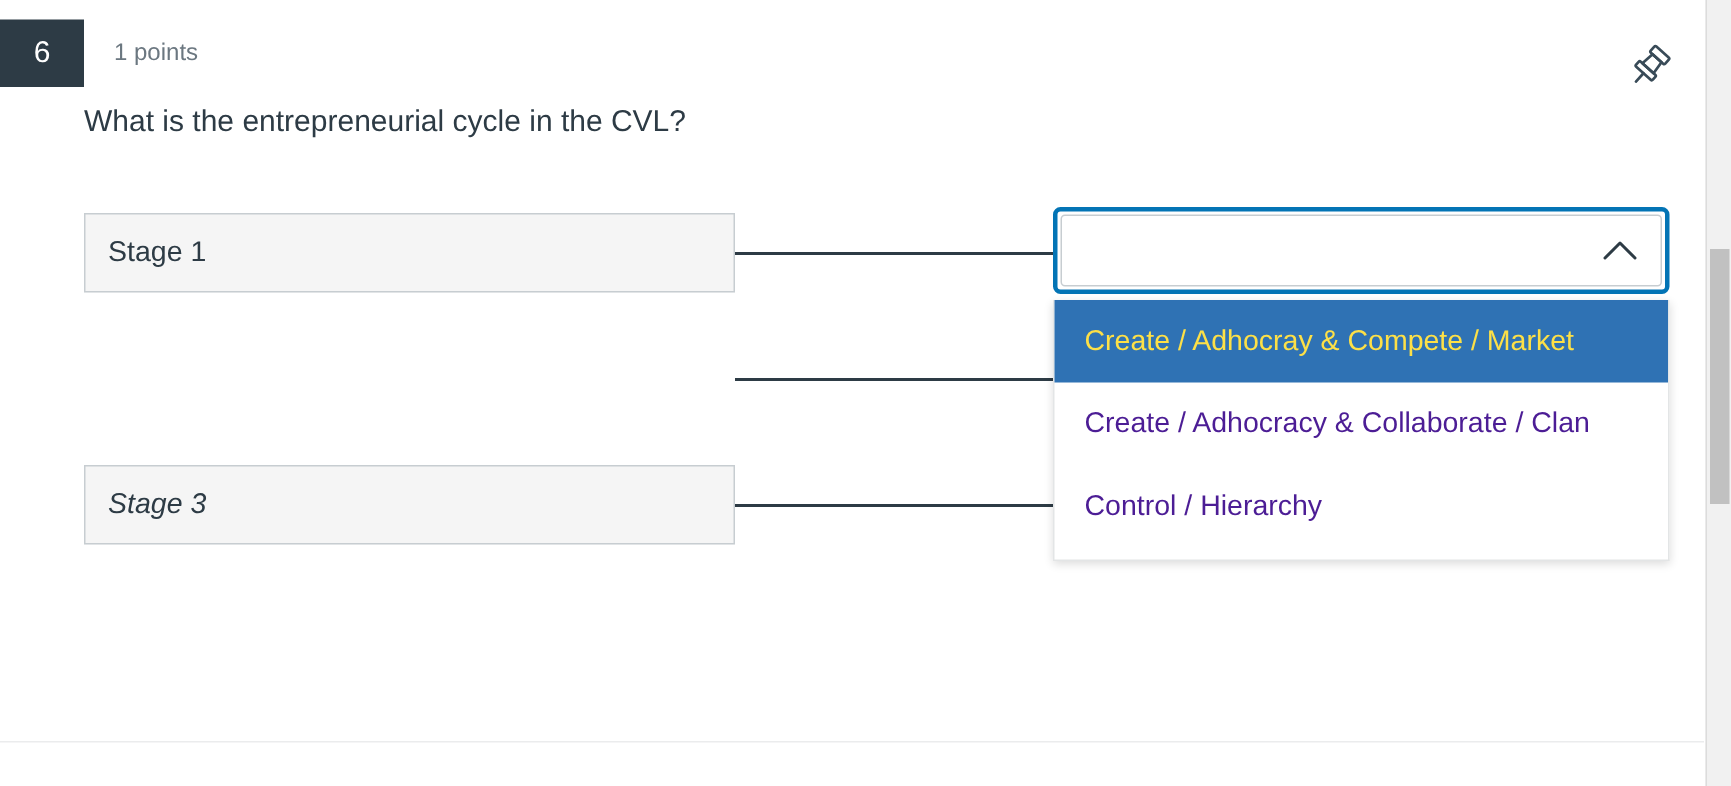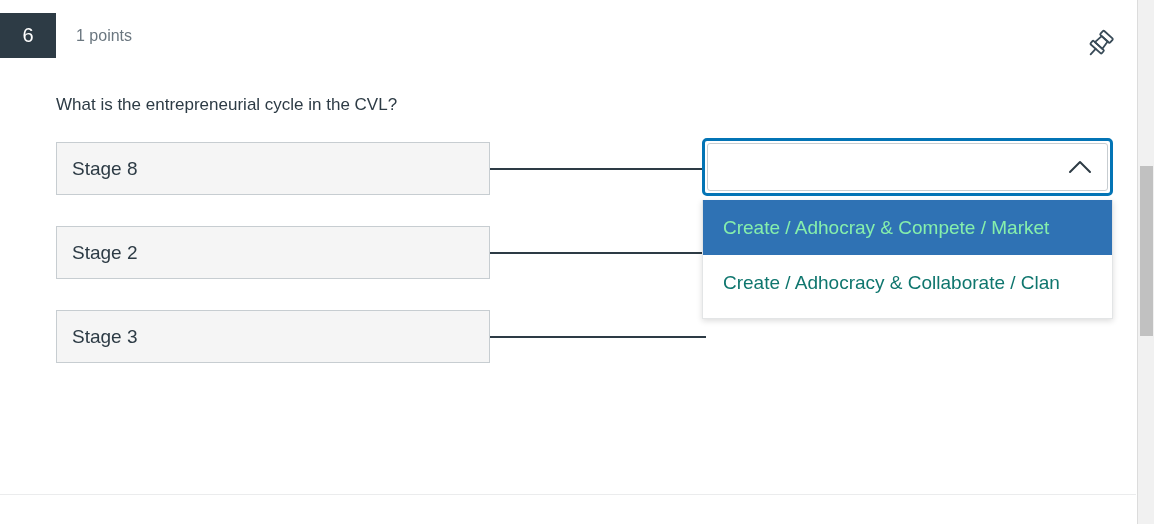--- a/index.html
+++ b/index.html
@@ -66,44 +66,43 @@
     height: 36px;
     cursor: pointer;
   }
   #pin-icon svg { display: block; }
 
   
   #question-text {
     position: absolute;
     left: 56px;
     top: 66px;
-    font-size: 17px;
+    font-size: 20px;
     line-height: 30px;
     color: #2d3b45;
     white-space: nowrap;
-    margin-top: 24px;
   }
 
   
   #matching-area {
     position: absolute;
     left: 0;
     top: 118px;
     width: 1136px;
     height: 360px;
   }
   .match-row {
     position: absolute;
     left: 0;
     width: 1136px;
     height: 84px;
   }
   .match-row.r0 { top: 24px; }
   .match-row.r1 { top: 108px; }
-  .match-row.r2 { top: 192px; }
+  .match-row.r2 { top: 192px; font-style: italic; }
   .match-row.r3 { top: 276px; }
 
   .match-prompt {
     position: absolute;
     left: 56px;
     top: 0;
     width: 434px;
     height: 53px;
     background: #f5f5f5;
     border: 1px solid #c7cdd1;
@@ -178,28 +177,28 @@
     border: 1px solid #e3e5e6;
     border-top: none;
     box-sizing: border-box;
     box-shadow: 0 2px 6px rgba(0,0,0,0.14);
     z-index: 4;
     padding-bottom: 8px;
   }
   .answer-option {
     font-size: 19px;
     line-height: 31px;
-    color: #0f766e;
+    color: #4c1d95;
     padding: 12px 18px 12px 20px;
     box-sizing: border-box;
     cursor: pointer;
   }
   .answer-option.selected {
     background: #2f72b4;
-    color: #86efac;
+    color: #fde047;
   }
 
   
   #page-scrollbar {
     position: absolute;
     right: 0;
     top: 0;
     width: 17px;
     height: 524px;
     background: #f1f1f1;
@@ -234,40 +233,40 @@
         </g>
       </svg>
     </div>
   </div>
 
   <div id="question-text">What is the entrepreneurial cycle in the CVL?</div>
 
   <div id="matching-area">
 
     <div class="match-row r0">
-      <div class="match-prompt">Stage 8</div>
+      <div class="match-prompt">Stage 1</div>
       <div class="match-connector"></div>
     </div>
 
     <div class="match-row r1">
-      <div class="match-prompt">Stage 2</div>
       <div class="match-connector"></div>
     </div>
 
     <div class="match-row r2">
       <div class="match-prompt">Stage 3</div>
       <div class="match-connector"></div>
     </div>
 
 
   </div>
 
   <div id="answer-options">
     <div class="answer-option selected">Create / Adhocray &amp; Compete / Market</div>
     <div class="answer-option">Create / Adhocracy &amp; Collaborate / Clan</div>
+    <div class="answer-option">Control / Hierarchy</div>
   </div>
 
   <div id="answer-select-wrapper">
     <div id="answer-select">
       <div id="answer-select-value"></div>
       <div id="chevron-up-icon">
         <svg viewBox="0 0 26 16" width="26" height="16" aria-hidden="true">
           <polyline points="3,13 13,3 23,13" fill="none" stroke="#2d3b45" stroke-width="2" stroke-linecap="round" stroke-linejoin="round"></polyline>
         </svg>
       </div>

